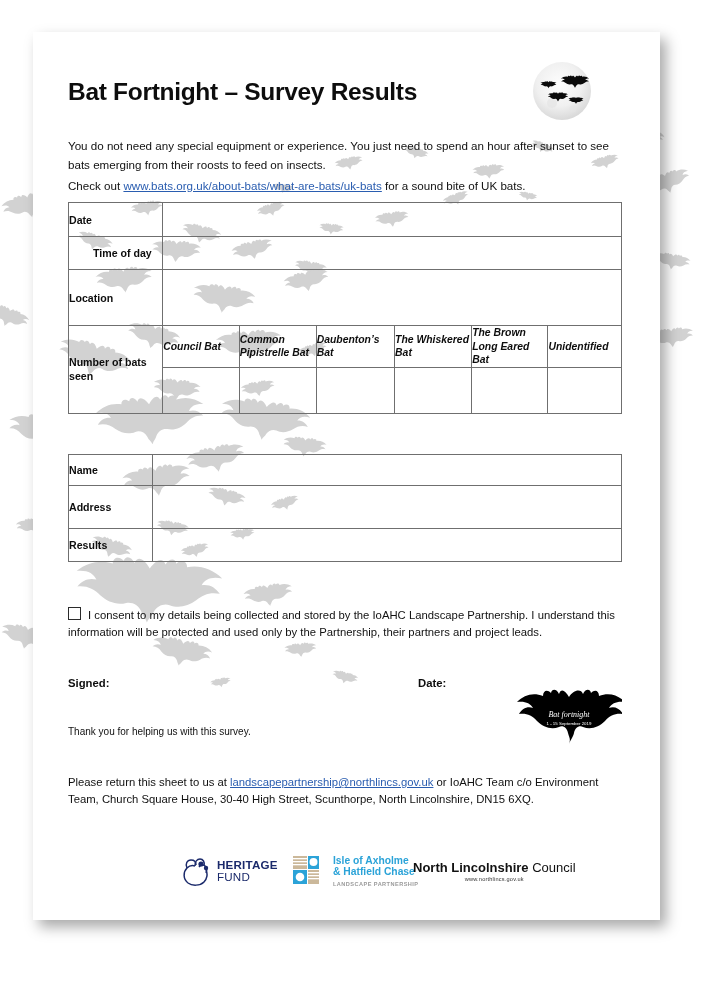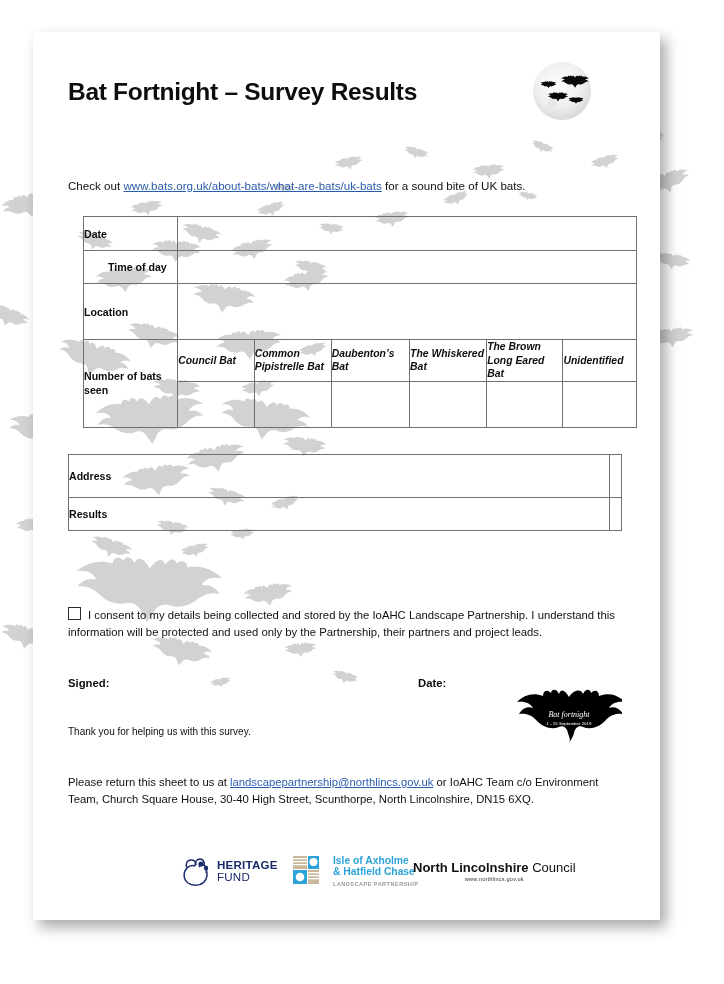--- a/index.html
+++ b/index.html
@@ -117,21 +117,21 @@
   .species {
     font-size: 10.4px;
     font-weight: 700;
     font-style: italic;
     color: #0d0d0d;
     padding: 6px 4px 5px 7px;
     line-height: 13.5px;
     vertical-align: top;
   }
 
-  #survey-table { left: 50px; top: 170px; width: 554px; margin-top: 14px; }
+  #survey-table { left: 35px; top: 170px; width: 554px; }
   #details-table { left: 35px; top: 422px; width: 554px; }
 
   
   .consent {
     position: absolute;
     left: 35px;
     top: 575px;
     width: 552px;
     font-size: 11.3px;
     line-height: 16.5px;
@@ -412,20 +412,21 @@
                    C18 4 10 6 3 12 C10 11 14 13 16 17 C11 16 7 18 4 22
                    C10 21 15 23 19 27 C24 31 30 33 36 31 C40 30 44 32 46 36
                    C47 39 49 40 50 43 C51 40 53 39 54 36 C56 32 60 30 64 31
                    C70 33 76 31 81 27 C85 23 90 21 96 22 C93 18 89 16 84 17
                    C86 13 90 11 97 12 C90 6 82 4 74 6 C74 2 70 1 67 4
                    C66 0 62 1 60 5 C58 0 54 2 50 8 Z"></path>
         </g>
       </g>
     </svg>
 
+    <div class="intro">You do not need any special equipment or experience.  You just need to spend an hour after sunset to see bats emerging from their roosts to feed on insects.</div>
 
     <div class="checkout"><span>Check out </span><a class="link" href="#">www.bats.org.uk/about-bats/what-are-bats/uk-bats</a><span> for a sound bite of UK bats.</span></div>
 
     <table class="grid" id="survey-table">
       <tbody>
           <tr>
         <td class="lbl" style="width:95px;height:33px;">Date</td>
         <td colspan="6"></td>
       </tr>
       <tr>
@@ -451,20 +452,24 @@
         <td></td>
         <td></td>
         <td></td>
         <td></td>
       </tr>
     </tbody>
       </table>
 
     <table class="grid" id="details-table">
       <tbody>
+          <tr>
+        <td class="lbl" style="width:83px;height:30px;">Name</td>
+        <td></td>
+      </tr>
       <tr>
         <td class="lbl" style="height:42px;">Address</td>
         <td></td>
       </tr>
       <tr>
         <td class="lbl" style="height:32px;">Results</td>
         <td></td>
       </tr>
     </tbody>
       </table>

